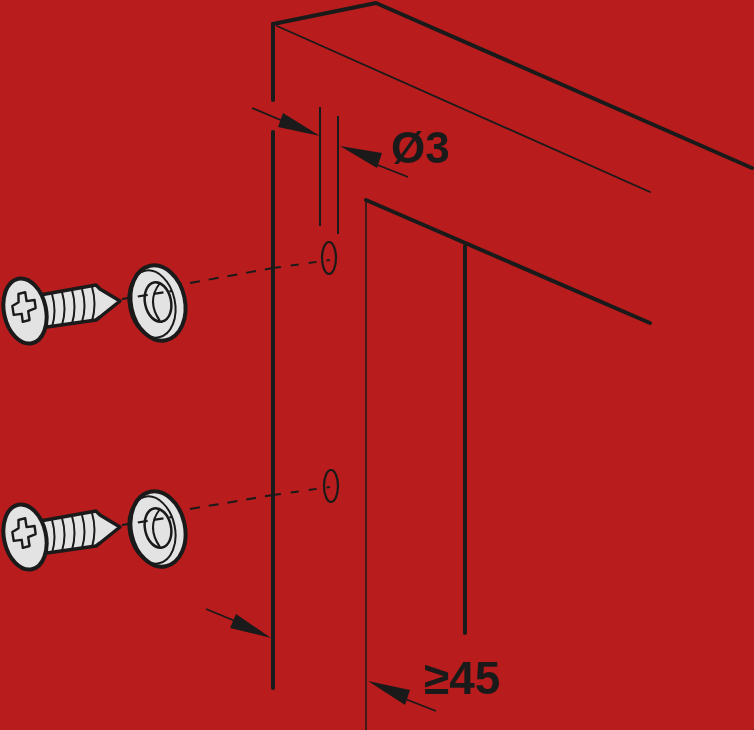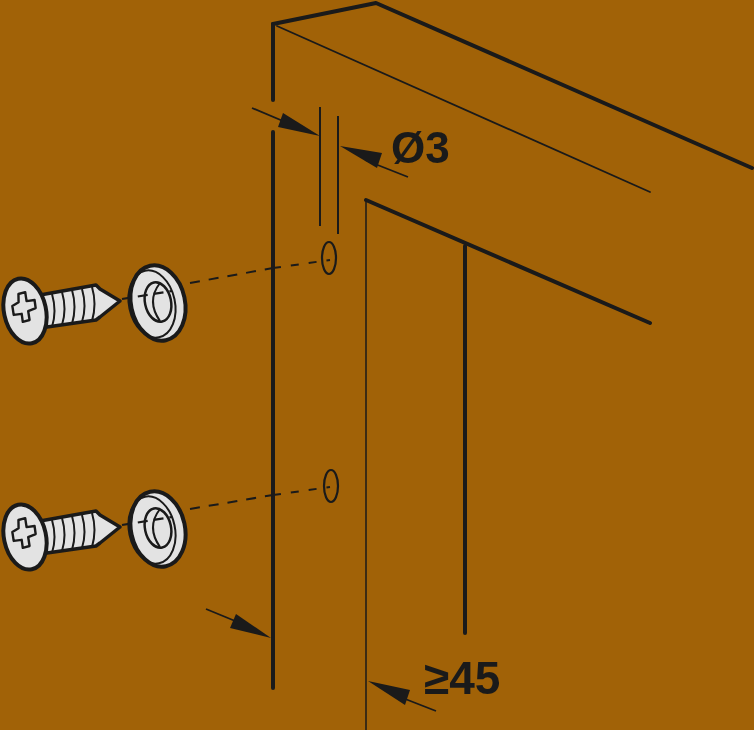--- a/index.html
+++ b/index.html
@@ -1,16 +1,16 @@
 <!DOCTYPE html>
 <html><head>
   <meta charset="utf-8">
   <style>
     html, body { margin: 0; padding: 0; background: #ffffff; }
-    #canvas { position: relative; width: 754px; height: 730px; overflow: hidden; background: #a16207; }
+    #canvas { position: relative; width: 754px; height: 730px; overflow: hidden; background: #b91c1c; }
     svg { display: block; }
     .dim-label { font-family: "Liberation Sans", sans-serif; font-weight: bold; fill: #1a1a1a; }
   </style>
 </head>
 <body>
 
 <div id="canvas">
 <svg width="754" height="730" viewBox="0 0 754 730" xmlns="http://www.w3.org/2000/svg">
 
   <g fill="none" stroke="#1a1a1a" stroke-linecap="round" stroke-linejoin="round">

